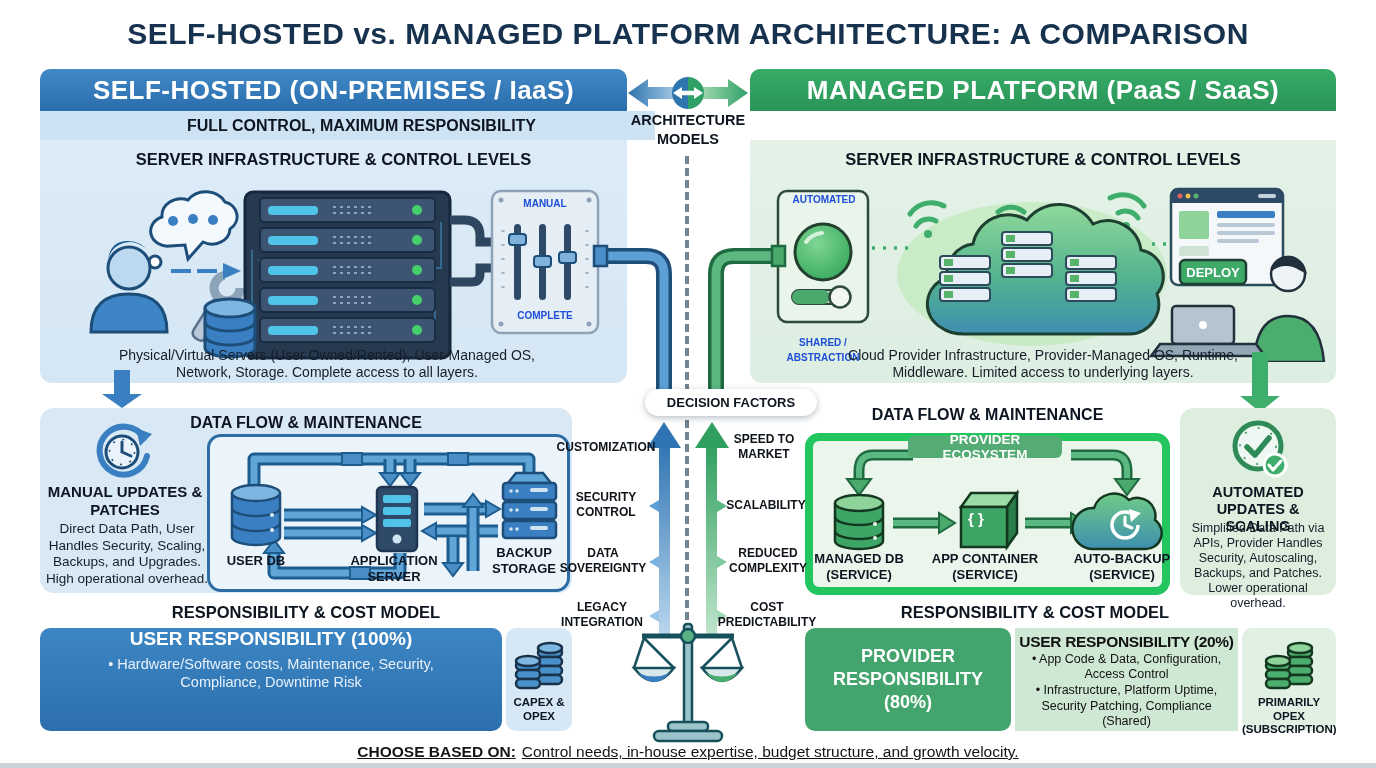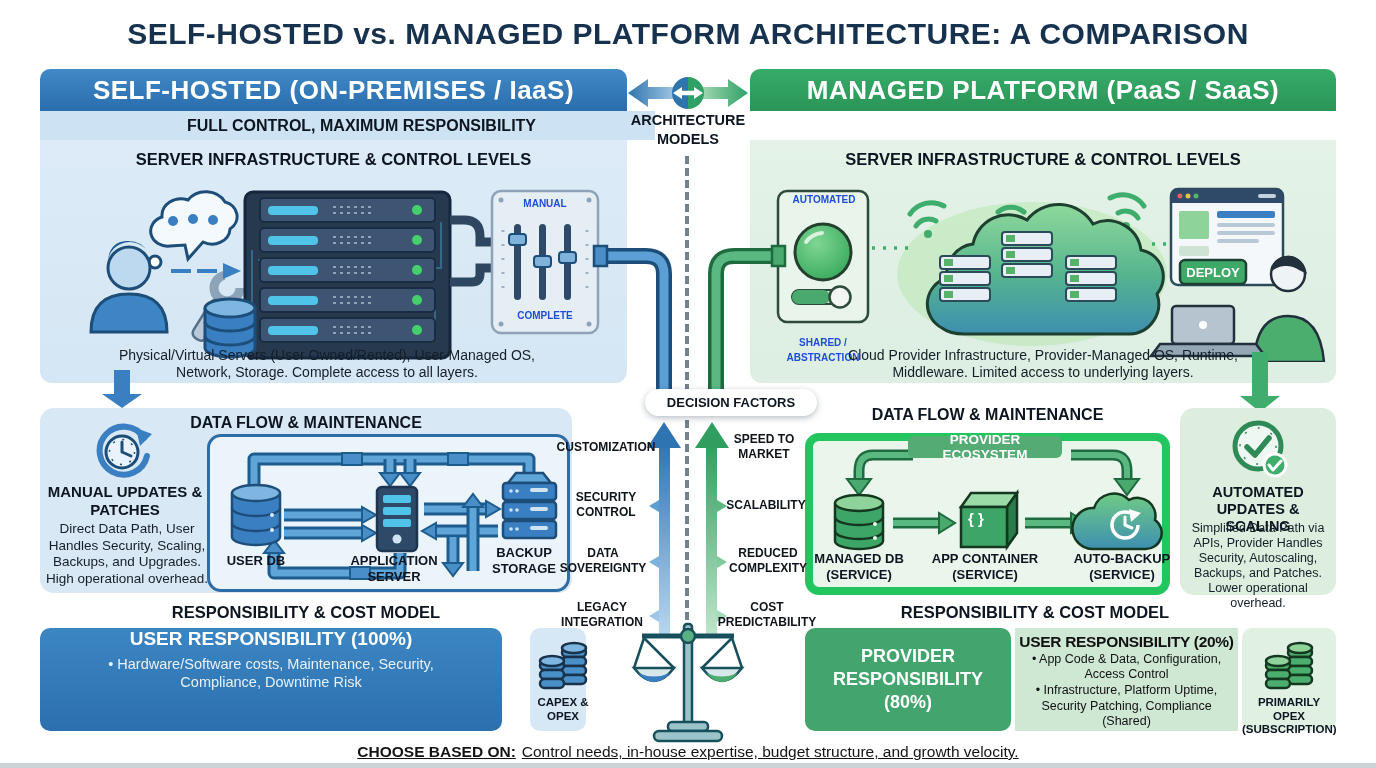--- a/index.html
+++ b/index.html
@@ -56,21 +56,21 @@
   .glyph{left:952px;top:508px;width:48px;height:20px;color:#fff;font-size:15px;font-weight:bold;z-index:3;}
 
   
   .cost-title{font-size:16.5px;font-weight:bold;color:#0d1520;height:20px;}
   .ct-l{left:40px;top:602px;width:532px;}
   .ct-r{left:805px;top:602px;width:460px;}
   .box-user100{left:40px;top:628px;width:462px;height:103px;background:linear-gradient(180deg,#3c86c3,#2c6fae);
                border-radius:10px;color:#fff;}
   .resp-title{font-size:19px;font-weight:bold;}
   .resp-bullet{font-size:14.5px;line-height:18px;color:#e8f1fa;width:400px;margin:5px auto 0;}
-  .box-capex{left:506px;top:628px;width:56px;height:103px;background:#d6e7f5;border-radius:10px;margin-left:24px;}
+  .box-capex{left:506px;top:628px;width:66px;height:103px;background:#d6e7f5;border-radius:10px;}
   .box-provider{left:805px;top:628px;width:206px;height:103px;background:#43a56d;border-radius:10px;
                 color:#fff;font-size:18px;font-weight:bold;line-height:23px;}
   .box-user20{left:1015px;top:628px;width:223px;height:103px;background:#cfe8d4;border-radius:0;}
   .user20-title{font-size:15.5px;font-weight:bold;letter-spacing:-.3px;margin-top:5px;}
   .user20-b{font-size:12.5px;line-height:15.2px;width:212px;margin:1px auto 0;}
   .box-opex{left:1242px;top:628px;width:94px;height:103px;background:#e0f0e3;border-radius:10px;}
   .cost-label{font-size:11.5px;font-weight:bold;line-height:13.5px;color:#0d1520;}
 
   
   .arch-models{left:620px;top:111px;width:136px;height:40px;font-size:14.5px;font-weight:bold;

